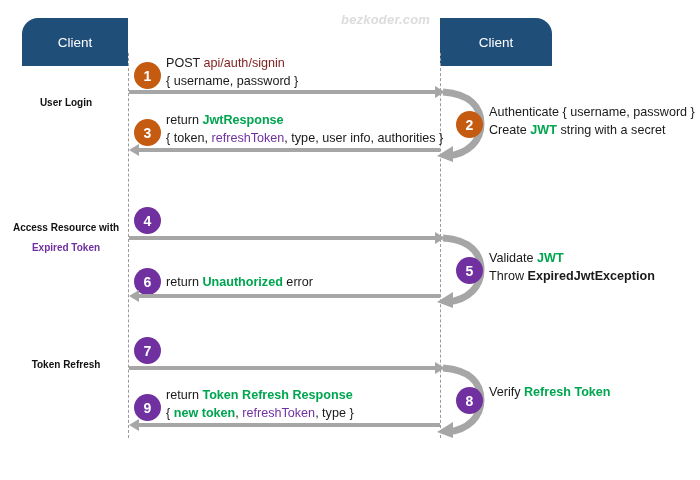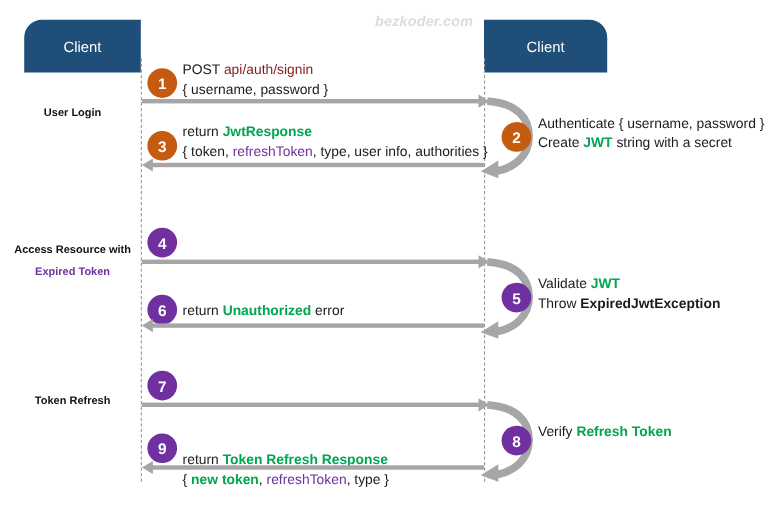--- a/index.html
+++ b/index.html
@@ -243,21 +243,21 @@
       <path d="M 6 4 C 34 6, 44 20, 44 36 C 44 52, 32 66, 10 68" fill="none" stroke="#A6A6A6" stroke-width="7" stroke-linecap="butt"></path>
       <polygon points="16,58 16,74 0,68" fill="#A6A6A6"></polygon>
     </svg>
   </div>
   <div class="badge badge-purple" style="left:456px; top:387px;">8</div>
   <div class="step-text" style="left:489px; top:384px;">
     <span class="ln">Verify <span class="c-green">Refresh Token</span></span>
   </div>
 
   <div class="badge badge-purple" style="left:134px; top:394px;">9</div>
-  <div class="step-text" style="left:166px; top:410px;">
+  <div class="step-text" style="left:166px; top:387px;">
     <span class="ln">return <span class="c-green">Token Refresh Response</span></span>
     <span class="ln">{ <span class="c-green">new token</span>, <span class="c-purple">refreshToken</span>, type }</span>
   </div>
   <div class="arrow to-left" style="left:138px; top:423px; width:302px;">
     <span class="head"></span>
   </div>
 
 </div>
 
 </body></html>

